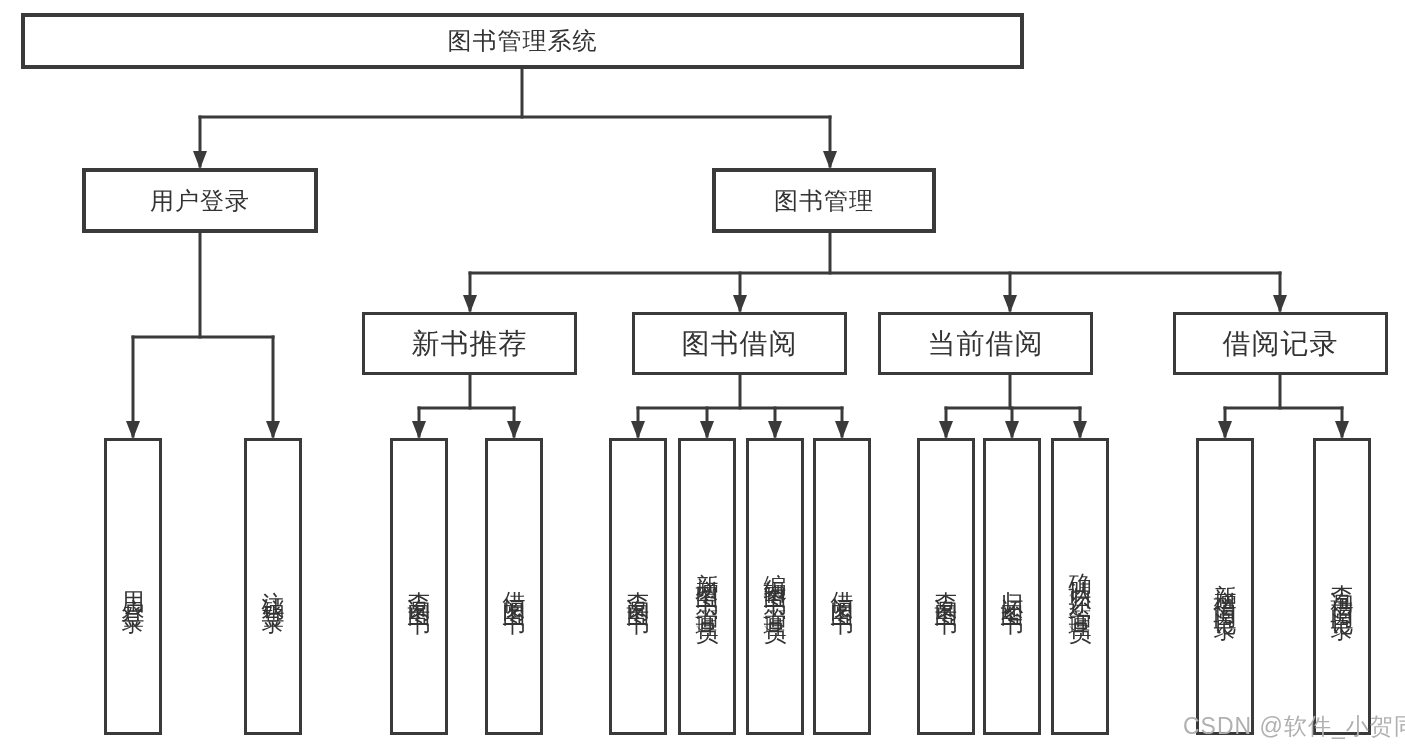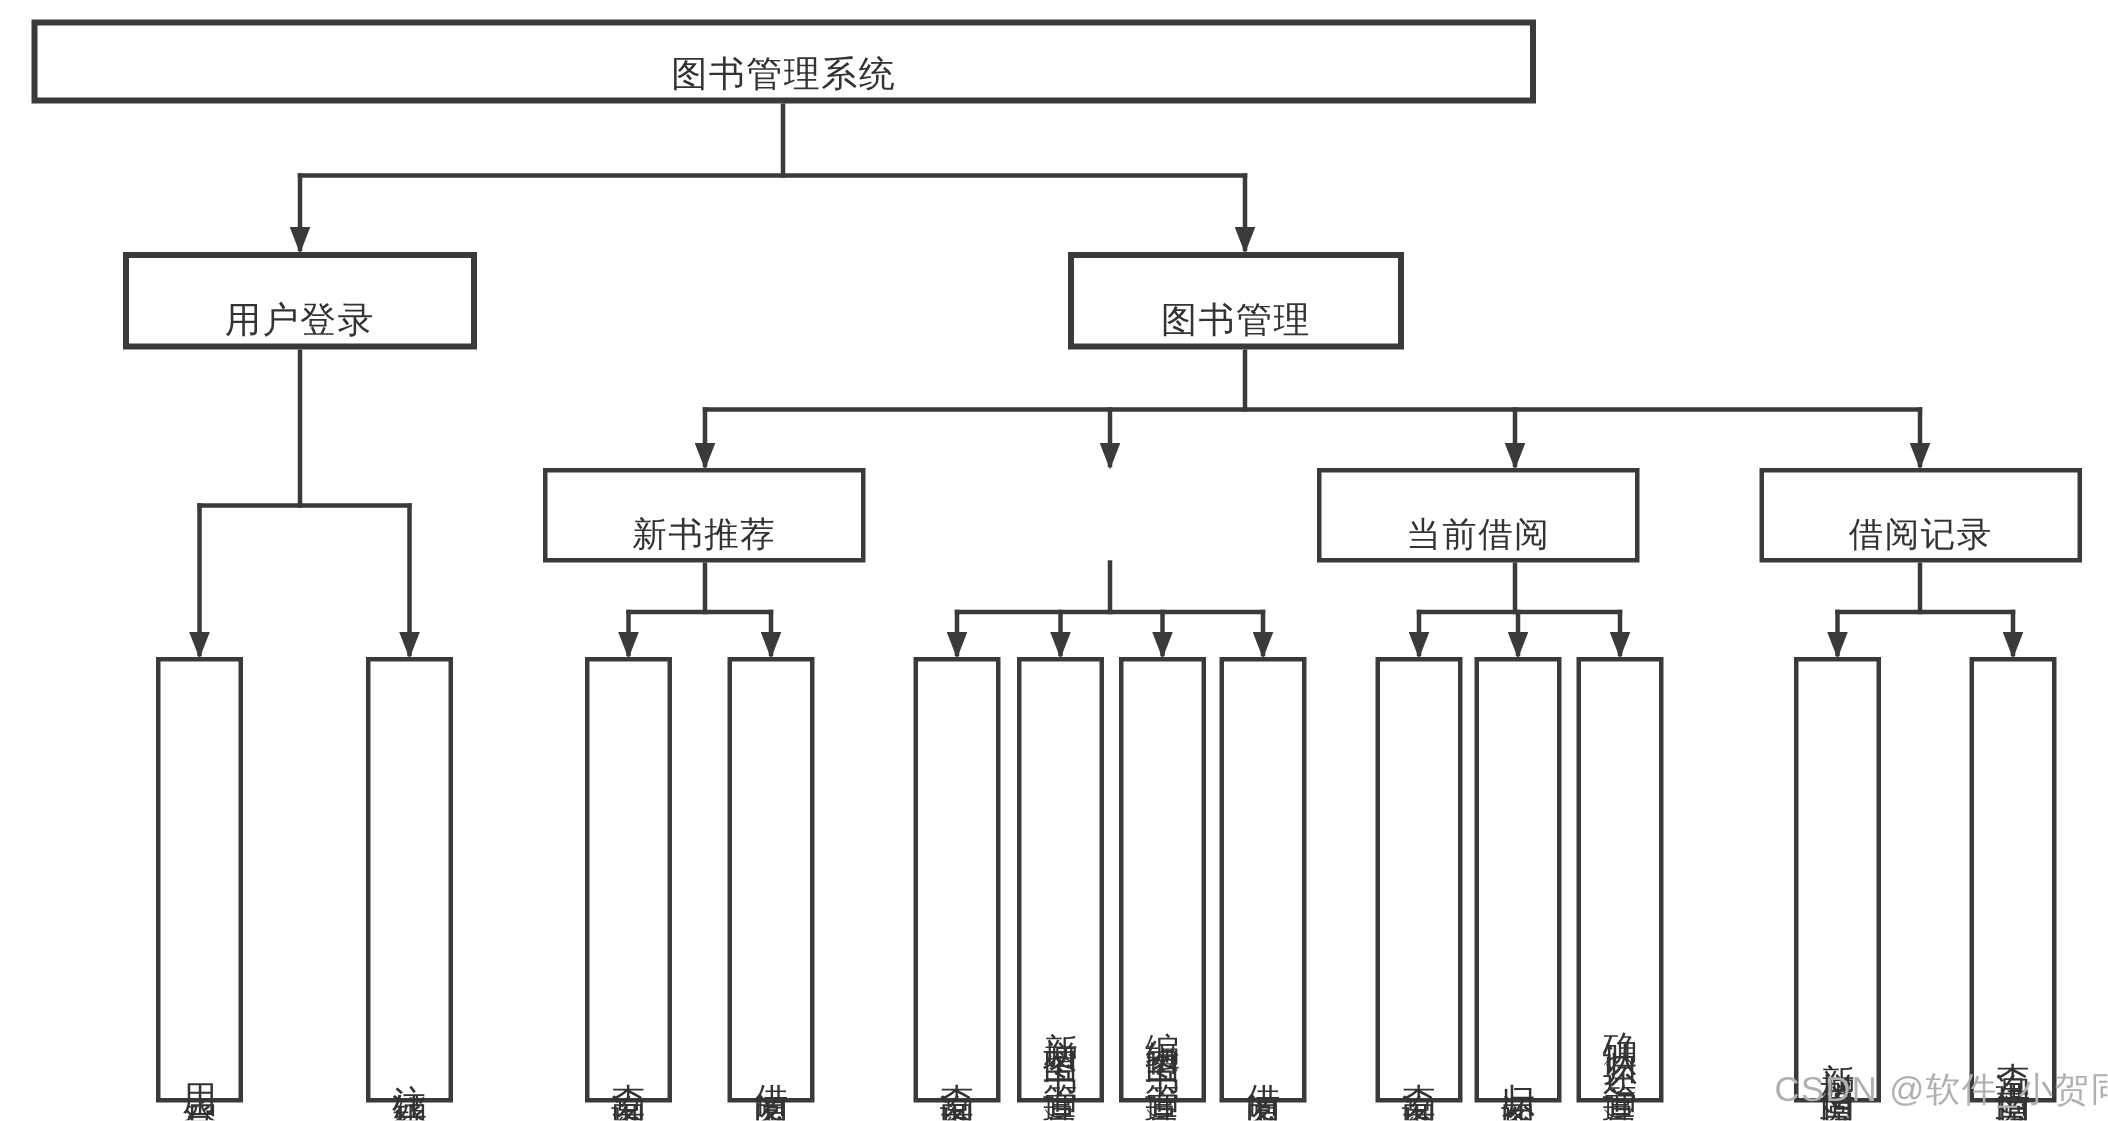--- a/index.html
+++ b/index.html
@@ -9,27 +9,27 @@
     background:#ffffff;
     overflow:hidden;
     font-family:"Liberation Sans","DejaVu Sans",sans-serif;
   }
   .stage svg.wires{position:absolute;left:0;top:0;z-index:1;}
   .box{
     position:absolute;
     background:#ffffff;
     box-sizing:border-box;
     display:flex;
-    align-items:flex-end;
+    align-items:center;
     justify-content:center;
     z-index:2;
     color:#333333;
   }
   .hbox{border:4px solid #3a3a3a;font-size:24px;letter-spacing:1px;}
-  .hbox.l3{border-width:3px;font-size:23px;}
+  .hbox.l3{border-width:3px;font-size:28px;}
   .vbox{border:3px solid #3a3a3a;}
   .vbox .lbl{
     writing-mode:vertical-rl;
     font-size:23px;
     letter-spacing:7px;
     line-height:1;
     white-space:nowrap;
   }
   .watermark{
     position:absolute;
@@ -103,20 +103,23 @@
   <div class="box hbox" style="left:82px;top:168px;width:236px;height:65px">
     <span class="lbl">用户登录</span>
   </div>
   <div class="box hbox" style="left:712px;top:168px;width:224px;height:65px">
     <span class="lbl">图书管理</span>
   </div>
 
   <div class="box hbox l3" style="left:362px;top:312px;width:215px;height:63px">
     <span class="lbl">新书推荐</span>
   </div>
+  <div class="box hbox l3" style="left:632px;top:312px;width:215px;height:63px">
+    <span class="lbl">图书借阅</span>
+  </div>
   <div class="box hbox l3" style="left:878px;top:312px;width:215px;height:63px">
     <span class="lbl">当前借阅</span>
   </div>
   <div class="box hbox l3" style="left:1173px;top:312px;width:215px;height:63px">
     <span class="lbl">借阅记录</span>
   </div>
 
   <div class="box vbox" style="left:104px;top:438px;width:58px;height:297px">
     <span class="lbl">用户登录</span>
   </div>

